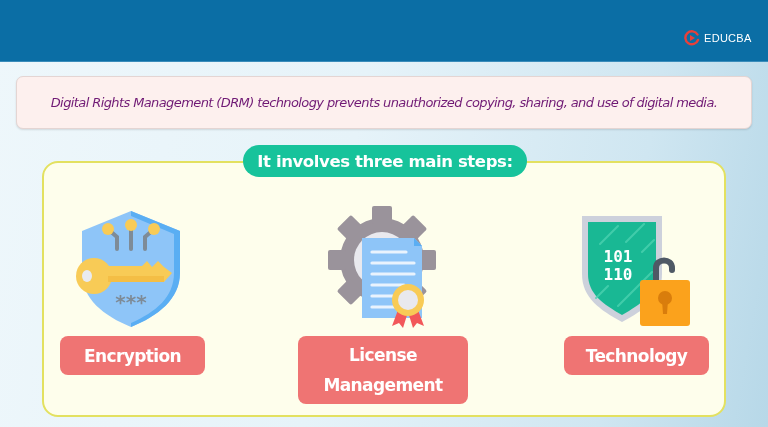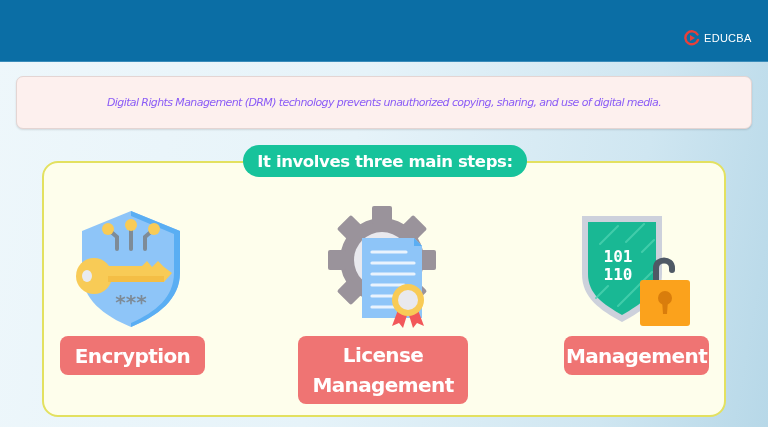--- a/index.html
+++ b/index.html
@@ -32,23 +32,23 @@
   .desc {
     position: absolute; left: 16px; top: 76px; width: 736px; height: 53px;
     background: #fdf0ee;
     border: 1px solid #e4d5d3;
     border-radius: 7px;
     box-shadow: 0 1px 2px rgba(0,0,0,0.12);
     display: flex; align-items: center; justify-content: center;
     text-align: center;
   }
   .desc-text {
-    color: #8b5cf6; font-style: italic;
+    color: #701a75; font-style: italic;
     font-family: "DejaVu Sans", sans-serif;
-    font-size: 11px; line-height: 22px; letter-spacing: -0.6px;
+    font-size: 13px; line-height: 22px; letter-spacing: -0.6px;
     width: 730px;
   }
   .panel {
     position: absolute; left: 42px; top: 161px; width: 684px; height: 256px;
     background: #fefeec;
     border: 2px solid #e3e160;
     border-radius: 16px;
   }
   .steps-pill {
     position: absolute; left: 243px; top: 145px; width: 284px; height: 32px;
@@ -56,21 +56,21 @@
     color: #ffffff; font-weight: bold;
     font-family: "DejaVu Sans", sans-serif;
     font-size: 16.5px; letter-spacing: -0.4px;
     display: flex; align-items: center; justify-content: center;
   }
   .icon { position: absolute; }
   .step-pill {
     position: absolute; background: #ef7473; border-radius: 8px;
     color: #ffffff; font-weight: bold; text-align: center;
     font-family: "DejaVu Sans", sans-serif;
-    font-size: 20px; letter-spacing: -0.6px; line-height: 30px;
+    font-size: 17px; letter-spacing: -0.6px; line-height: 30px;
     display: flex; align-items: center; justify-content: center;
   }
 </style>
 </head>
 <body>
 
 <div class="header">
   <div class="brand">
     <svg class="brand-logo" viewBox="0 0 16 16">
       <path d="M13.5 4.5 A6.5 6.5 0 1 0 14 10" fill="none" stroke="#e8403a" stroke-width="2.4" stroke-linecap="round"></path>
@@ -150,13 +150,13 @@
   <text x="40" y="50" text-anchor="middle" fill="#ffffff" font-family="DejaVu Sans Mono, monospace" font-weight="bold" font-size="16">101</text>
   <text x="40" y="68" text-anchor="middle" fill="#ffffff" font-family="DejaVu Sans Mono, monospace" font-weight="bold" font-size="16">110</text>
   <path d="M78 68 L78 56 C78 46 94 46 94 56 L94 58" fill="none" stroke="#4f5965" stroke-width="6" stroke-linecap="round"></path>
   <rect x="62" y="68" width="50" height="46" rx="3" fill="#fba21c"></rect>
   <circle cx="87" cy="86" r="7" fill="#d97d0c"></circle>
   <path d="M84 88 L90 88 L89 102 L85 102 Z" fill="#d97d0c"></path>
 </svg>
 
 <div class="step-pill" style="left:60px; top:336px; width:145px; height:39px;">Encryption</div>
 <div class="step-pill" style="left:298px; top:336px; width:170px; height:68px; padding:16px 12px;">License Management</div>
-<div class="step-pill" style="left:564px; top:336px; width:145px; height:39px;">Management</div>
+<div class="step-pill" style="left:564px; top:336px; width:145px; height:39px;">Technology</div>
 
 </body></html>

